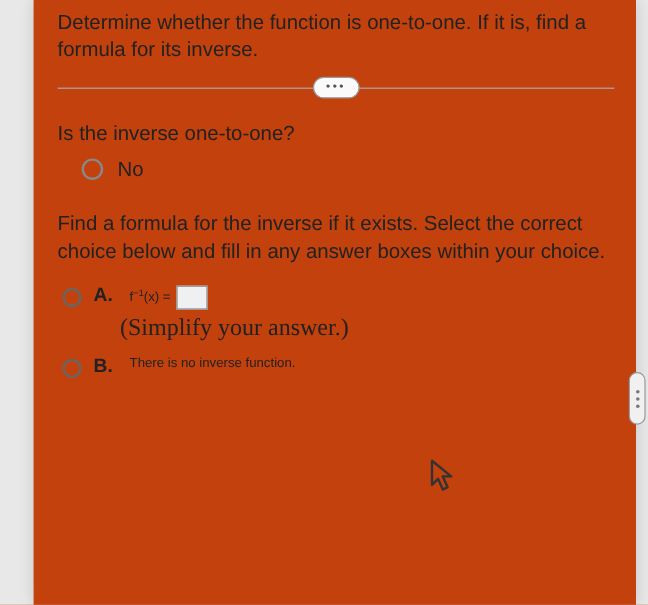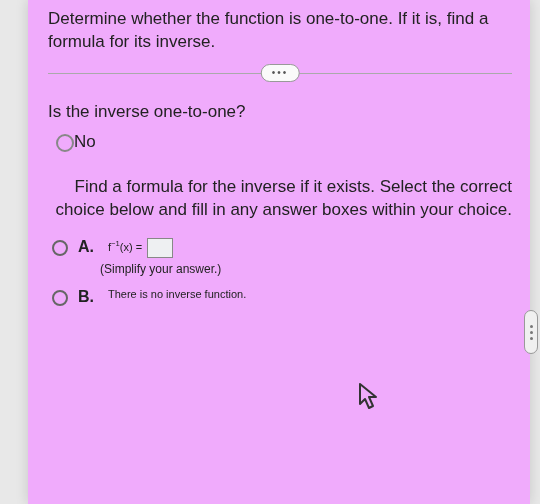--- a/index.html
+++ b/index.html
@@ -6,21 +6,21 @@
   body {
     width: 540px;
     height: 504px;
     background: #e8e8e8;
     font-family: Arial, Helvetica, sans-serif;
     color: #222;
     overflow: hidden;
     position: relative;
   }
   .page {
-    background: #f0abfc;
+    background: #c2410c;
     margin-left: 28px;
     margin-right: 10px;
     padding: 8px 18px 20px 20px;
     min-height: 100%;
     position: relative;
     box-shadow: 0 0 12px rgba(0,0,0,0.15);
   }
   .prompt {
     font-size: 17px;
     line-height: 1.35;
@@ -54,23 +54,23 @@
     color: #555;
     height: 18px;
     line-height: 16px;
   }
   .question {
     font-size: 17px;
     margin: 14px 0 10px 0;
   }
   .radio-row {
     display: flex;
-    align-items: flex-end;
-    gap: 0;
-    margin: 8px 0 8px 8px;
+    align-items: flex-start;
+    gap: 12px;
+    margin: 8px 0 8px 20px;
     font-size: 17px;
   }
   .radio-circle {
     width: 18px; height: 18px;
     border: 2px solid #888;
     border-radius: 50%;
     position: relative;
     flex-shrink: 0;
   }
   .radio-circle.selected::after {
@@ -79,21 +79,20 @@
     width: 14px; height: 8px;
     border-left: 3px solid #2a8a2a;
     border-bottom: 3px solid #2a8a2a;
     transform: rotate(-45deg);
     left: 2px; top: -2px;
   }
   .instruction {
     font-size: 17px;
     line-height: 1.35;
     margin: 24px 0 16px 0;
-    text-align: right;
   }
   .choice-row {
     display: flex;
     align-items: flex-start;
     gap: 10px;
     margin: 12px 0 4px 4px;
   }
   .choice-circle {
     width: 16px; height: 16px;
     border: 2px solid #666;
@@ -109,22 +108,23 @@
   .choice-body { font-size: 11px; }
   .answer-box {
     display: inline-block;
     width: 26px; height: 20px;
     border: 1px solid #888;
     background: #eef0f2;
     vertical-align: middle;
     margin-left: 2px;
   }
   .simplify {
-    font-size: 12px;
+    font-size: 20px;
     margin: 4px 0 10px 52px;
+    font-family: Liberation Serif, serif;
   }
   .cursor {
     position: absolute;
     right: 150px;
     bottom: 94px;
   }
   .cursor svg { display: block; }
   .side-handle {
     position: absolute;
     right: 2px;

